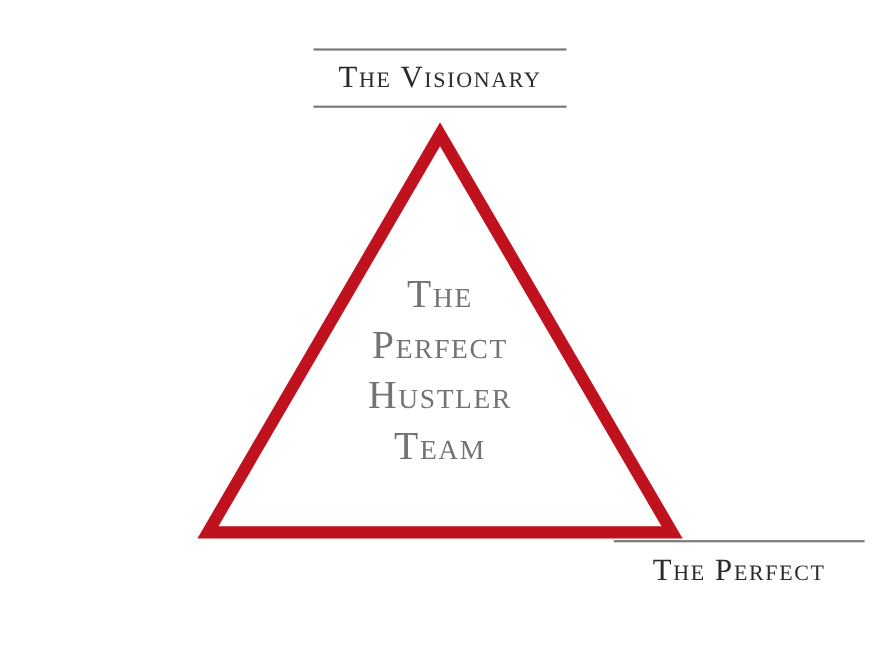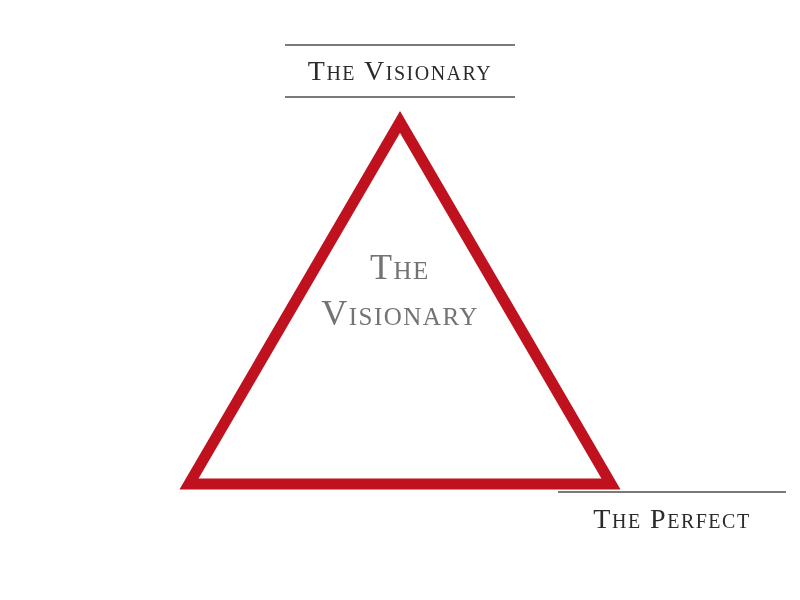--- a/index.html
+++ b/index.html
@@ -100,16 +100,18 @@
   <div class="ruled-label label-bottom-right">
     <span class="label-text">The Perfect</span>
   </div>
 
   <svg class="triangle-svg" viewBox="0 0 800 600" aria-hidden="true">
     <polygon points="400,122 189,484 611,484"></polygon>
   </svg>
 
   <div class="center-text">
     <span class="line">The</span>
-    <span class="line">Visionary</span>
+    <span class="line">Perfect</span>
+    <span class="line">Hustler</span>
+    <span class="line">Team</span>
   </div>
 
 </div>
 
 </body></html>

